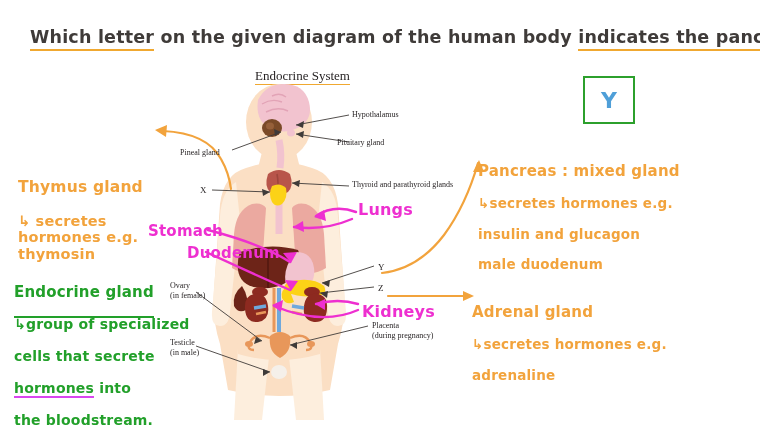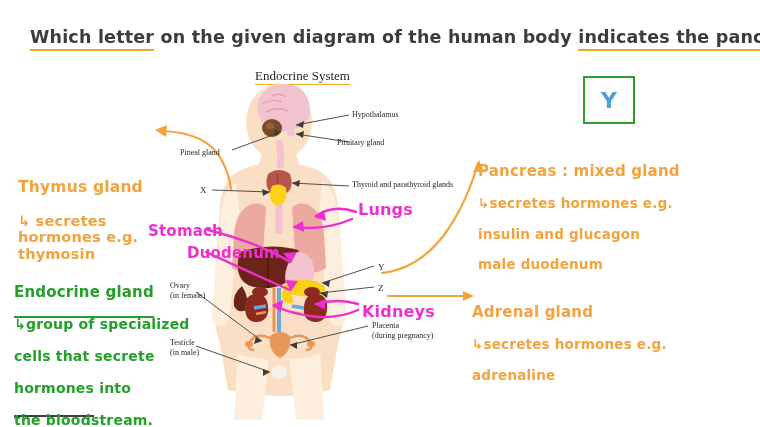--- a/index.html
+++ b/index.html
@@ -40,21 +40,21 @@
   
   .note{line-height:1.14;white-space:pre-line;}
   .orange{color:#f2a33c;}
   .green{color:#22a02a;}
   .magenta{color:#ee2fd0;}
 
   #note-thymus{left:18px;top:118px;font-size:14.5px;}
   #note-thymus .l1{font-size:15.5px;margin-top:44px;}
   #note-endocrine{left:14px;top:268px;font-size:14px;}
   #note-endocrine .hd{font-size:15px;border-bottom:2px solid #22a02a;padding-bottom:15px;}
-  #note-endocrine .ou{border-bottom:2px solid #404040;padding-bottom:19px;}
+  #note-endocrine .ou{border-bottom:2px solid #d946ef;padding-bottom:0;}
   #note-pancreas{left:478px;top:148px;font-size:13.5px;}
   #note-pancreas .hd{font-size:15px;}
   #note-adrenal{left:472px;top:289px;font-size:13.5px;}
   #note-adrenal .hd{font-size:15px;}
 
   #lbl-stomach{left:148px;top:222px;font-size:15px;}
   #lbl-duodenum{left:142px;top:244px;font-size:15px;margin-left:45px;}
   #lbl-lungs{left:358px;top:200px;font-size:16px;}
   #lbl-kidneys{left:362px;top:302px;font-size:16px;}
 

